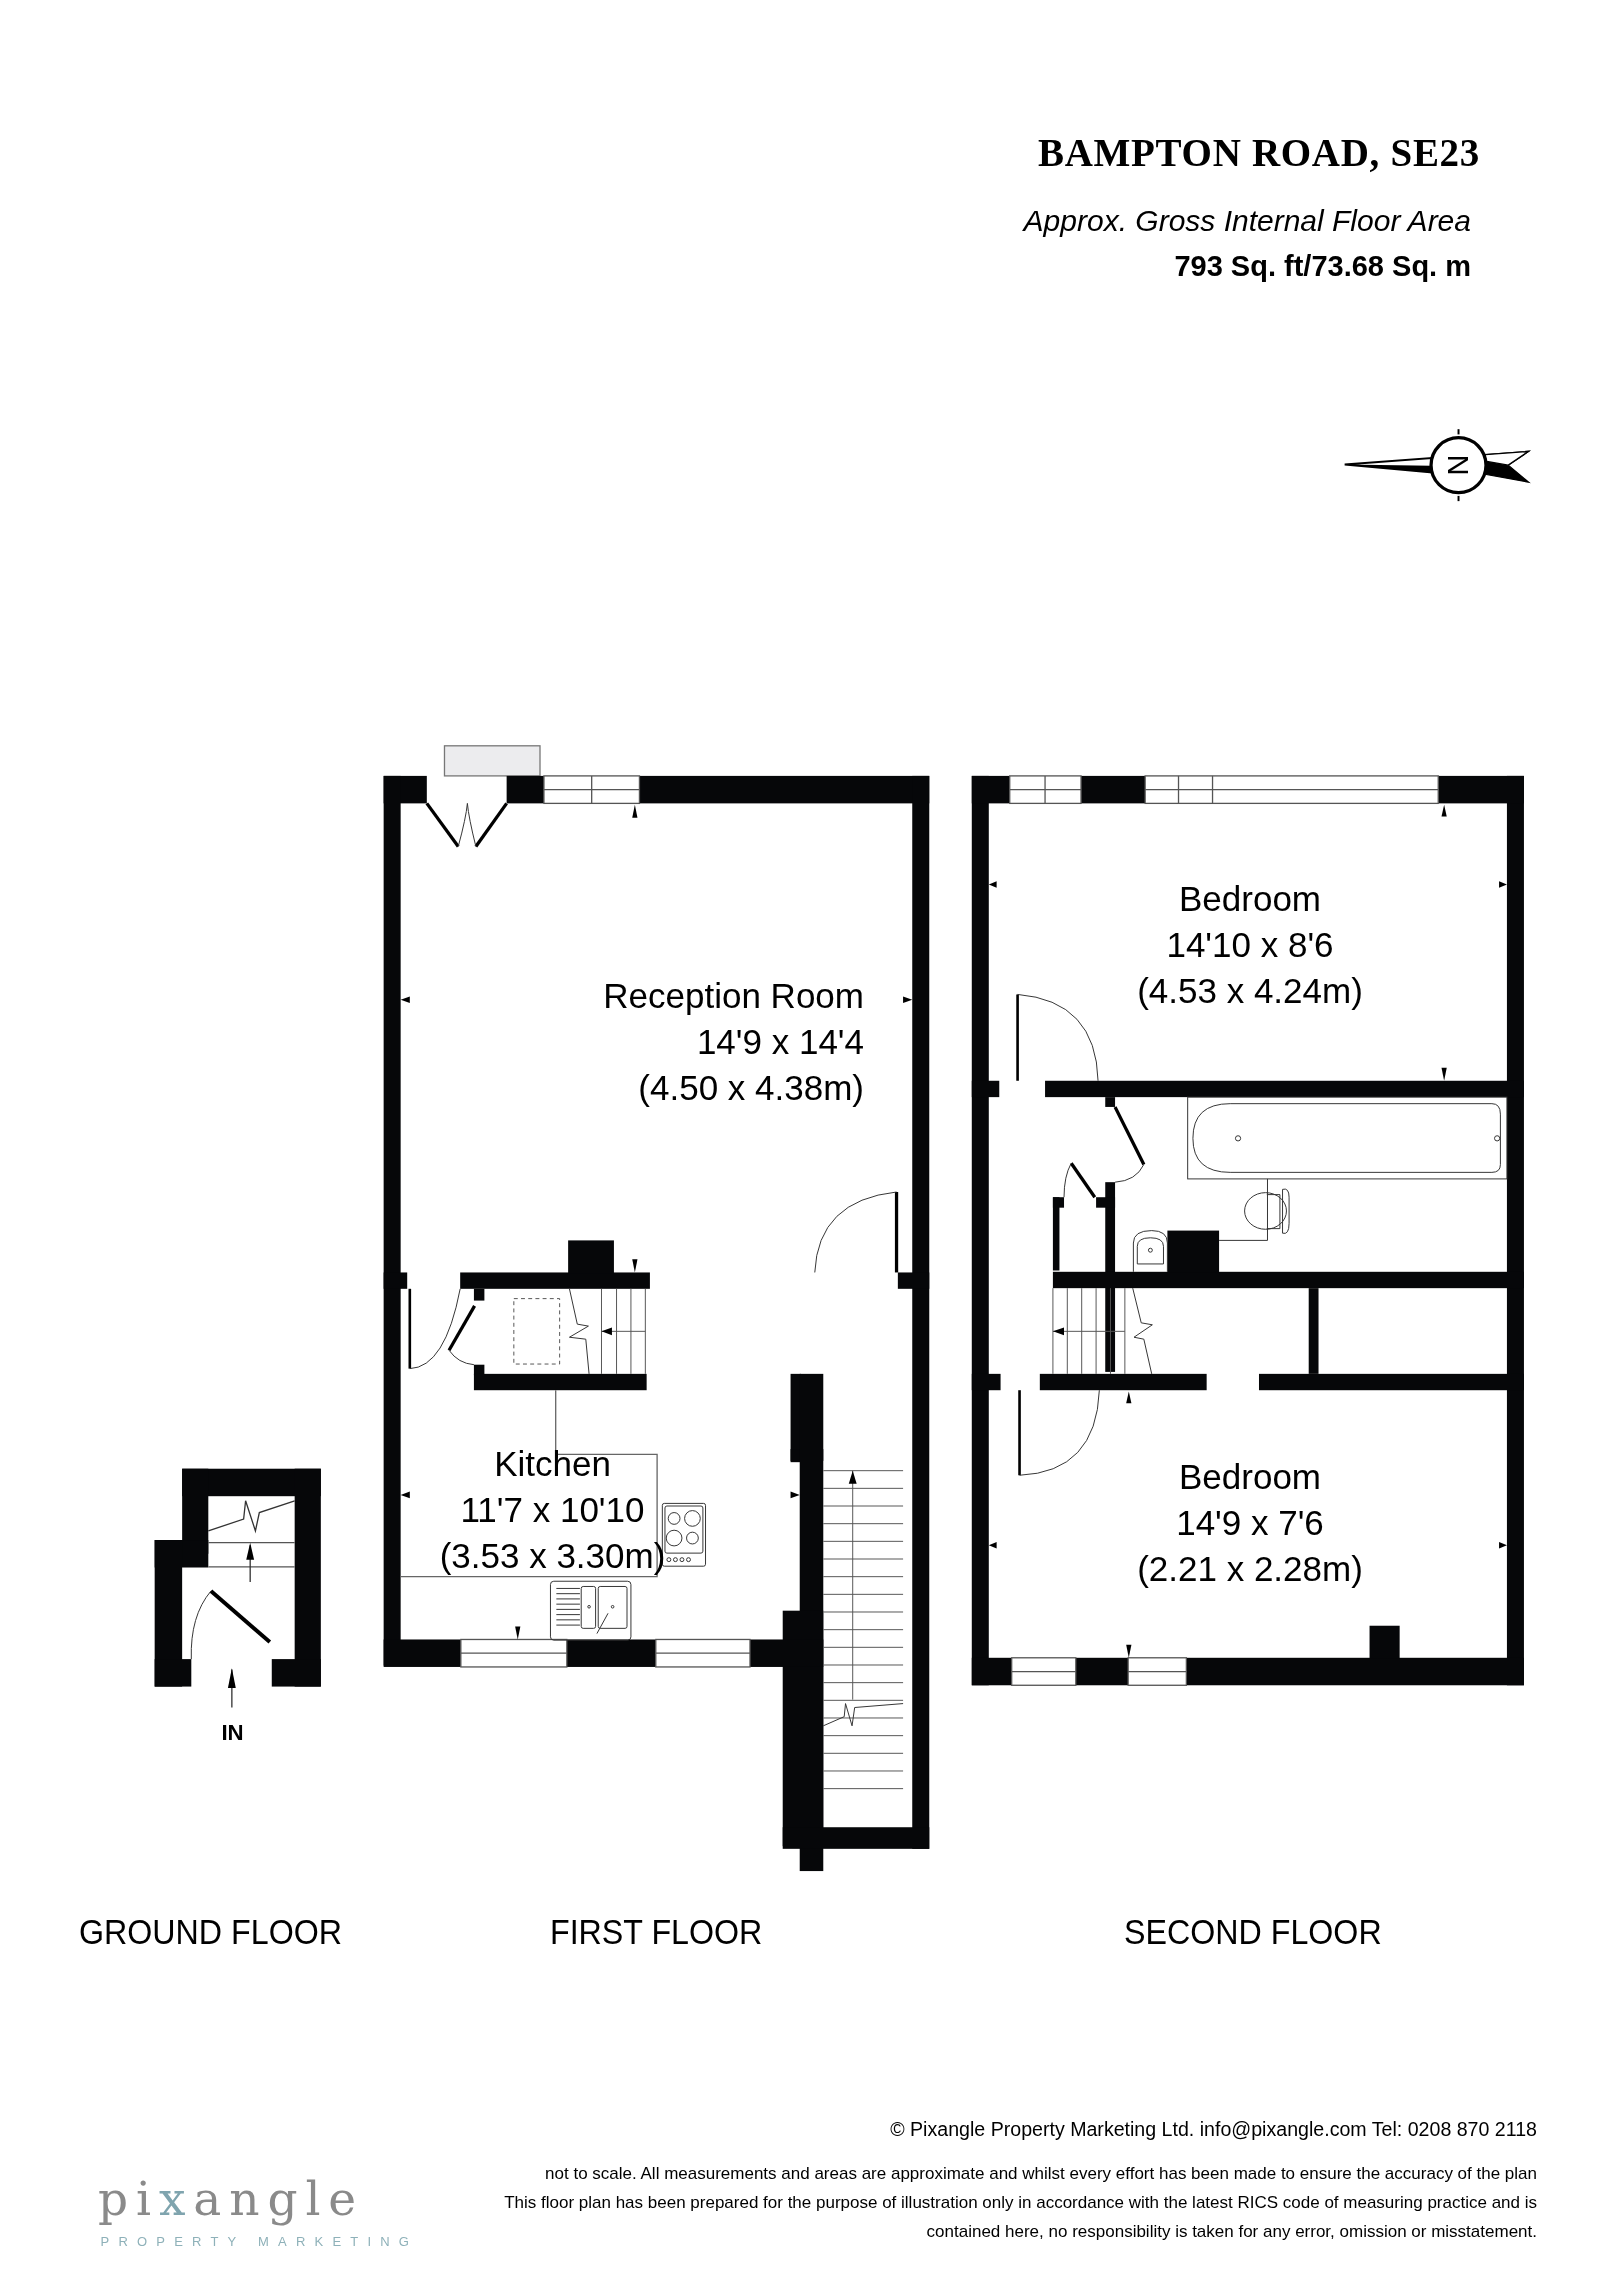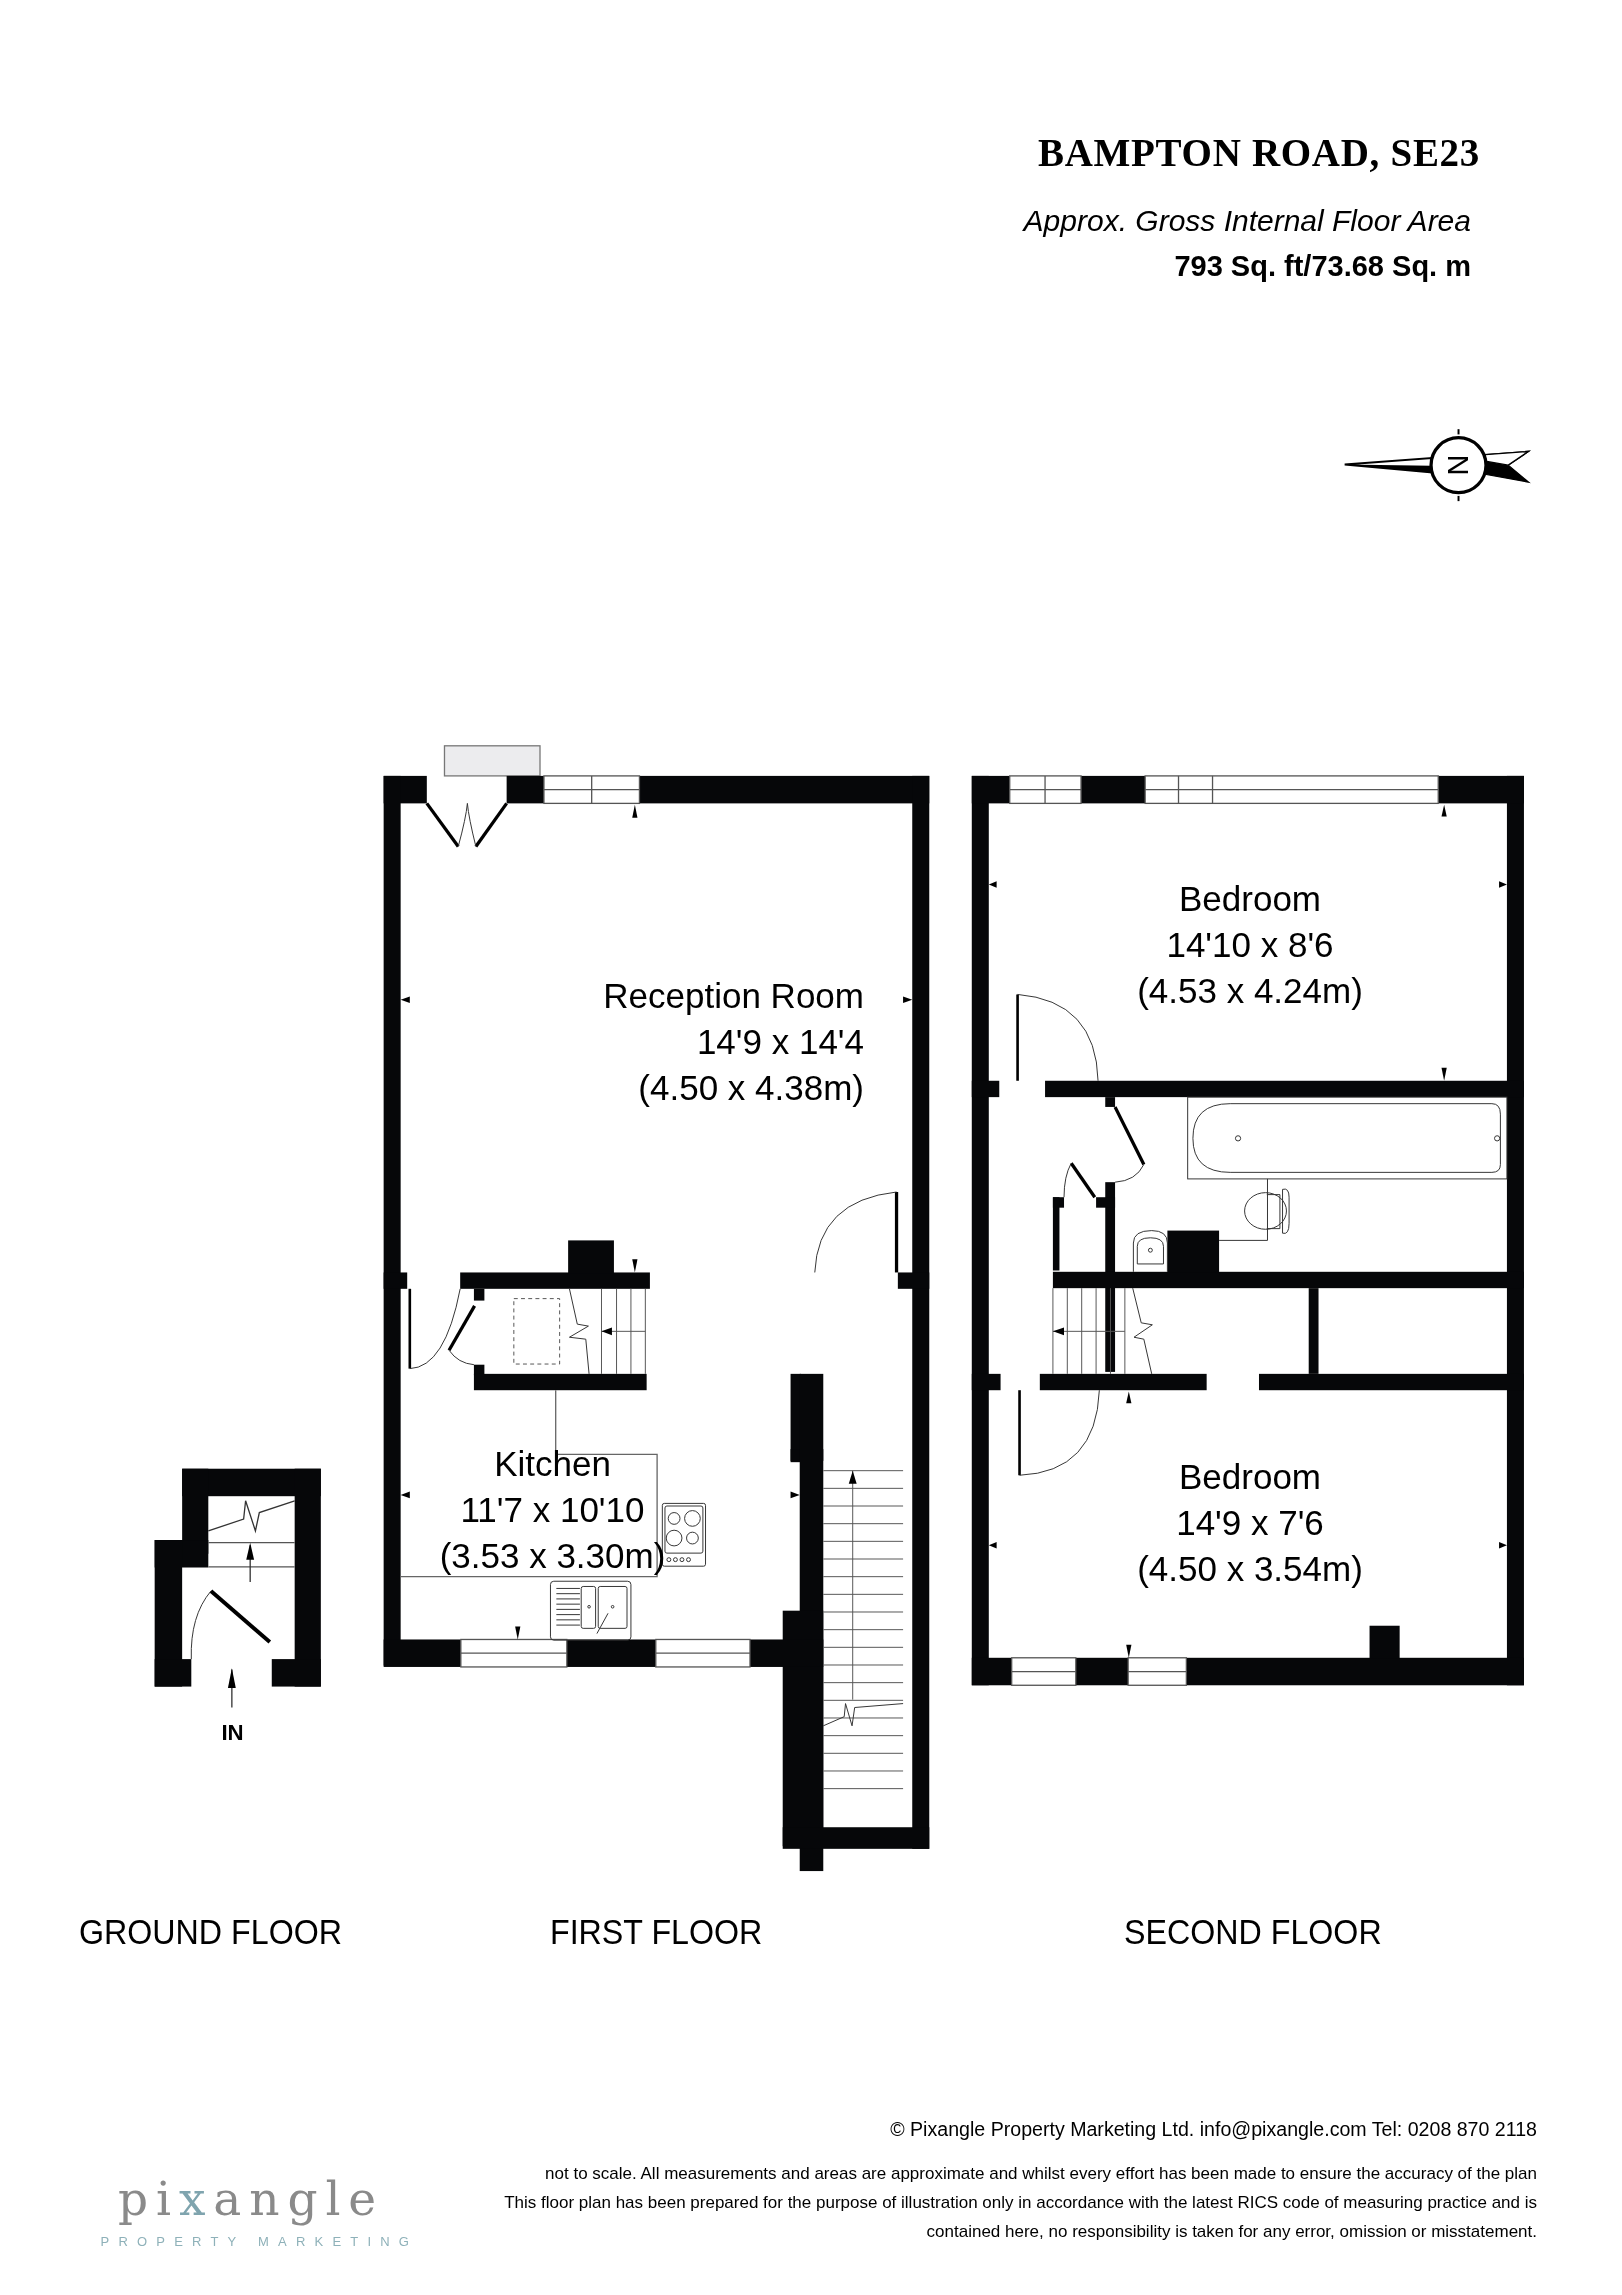--- a/index.html
+++ b/index.html
@@ -7,21 +7,21 @@
          font-family: "Liberation Sans", "DejaVu Sans", sans-serif; color: #000; }
   .abs { position: absolute; }
   .title { right: 143px; top: 130px; font-size: 39px; font-weight: bold; letter-spacing: 0.7px; text-align: right; font-family: Liberation Serif, serif; }
   .subtitle { right: 152px; top: 204px; font-size: 30px; text-align: center; font-style: italic; }
   .area { right: 152px; top: 250px; font-size: 29px; font-weight: bold; text-align: right; }
   .floor-label { font-size: 35px; top: 1912px; letter-spacing: 0px; transform: scaleX(0.92); transform-origin: left top; }
   .room-label { text-align: center; font-size: 35px; line-height: 46px; }
   .copyright { right: 86px; top: 2118px; font-size: 19.6px; text-align: right; }
   .disclaimer { right: 86px; top: 2159px; font-size: 17px; line-height: 29px; text-align: right; width: 1178px; }
   .logo { left: 98px; top: 2171px; }
-  .logo-word { font-family: "DejaVu Serif", "Liberation Serif", serif; font-size: 47px; color: #8a8a8a; letter-spacing: 7.9px; margin-left: 20px; }
+  .logo-word { font-family: "DejaVu Serif", "Liberation Serif", serif; font-size: 47px; color: #8a8a8a; letter-spacing: 7.9px; }
   .logo-word .x { color: #7fa4ae; }
   .logo-tag { font-size: 13px; letter-spacing: 9.2px; color: #8eb1b9; margin-top: 8px; padding-left: 2.6px; }
   svg#plan { position: absolute; left: 0; top: 0; }
   .in-label { font-size: 34px; font-weight: bold; }
 </style>
 </head>
 <body>
 
 <div class="abs title">BAMPTON ROAD, SE23</div>
 <div class="abs subtitle">Approx. Gross Internal Floor Area</div>
@@ -315,21 +315,21 @@
   <div>(3.53 x 3.30m)</div>
 </div>
 <div class="abs room-label" style="left:1060px; top:876px; width:380px;">
   <div>Bedroom</div>
   <div>14'10 x 8'6</div>
   <div>(4.53 x 4.24m)</div>
 </div>
 <div class="abs room-label" style="left:1060px; top:1454px; width:380px;">
   <div>Bedroom</div>
   <div>14'9 x 7'6</div>
-  <div>(4.50 x 3.54m)</div>
+  <div>(2.21 x 2.28m)</div>
 </div>
 
 <div class="abs floor-label" style="left:79px;">GROUND FLOOR</div>
 <div class="abs floor-label" style="left:550px;">FIRST FLOOR</div>
 <div class="abs floor-label" style="left:1124px;">SECOND FLOOR</div>
 
 <div class="abs copyright">© Pixangle Property Marketing Ltd. info@pixangle.com Tel: 0208 870 2118</div>
 <div class="abs disclaimer">
   <div>not to scale. All measurements and areas are approximate and whilst every effort has been made to ensure the accuracy of the plan</div>
   <div>This floor plan has been prepared for the purpose of illustration only in accordance with the latest RICS code of measuring practice and is</div>

